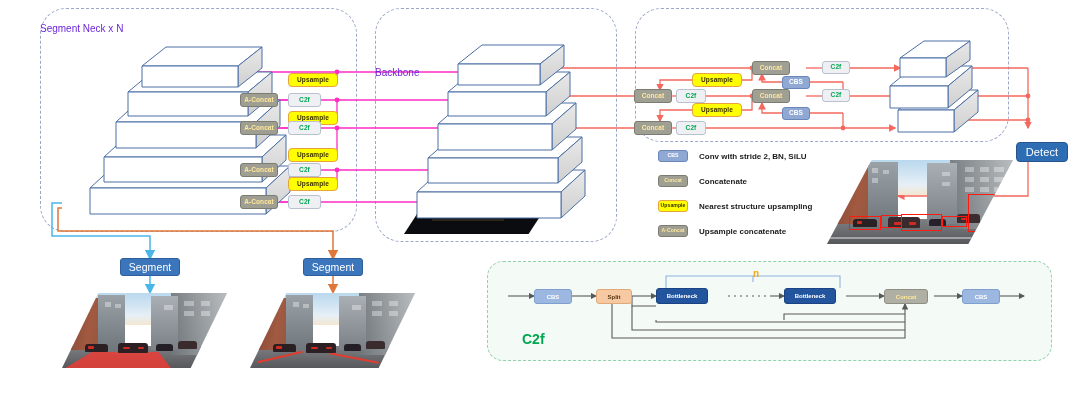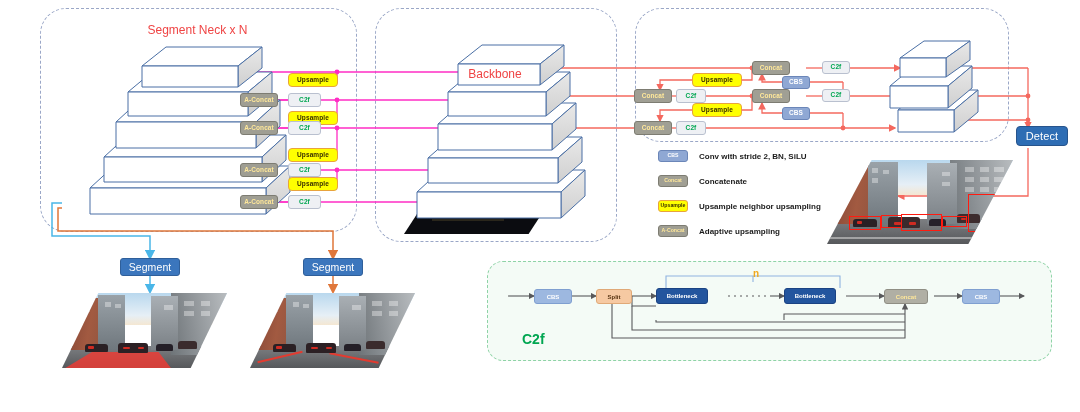--- a/index.html
+++ b/index.html
@@ -13,40 +13,40 @@
   svg.layer{position:absolute;left:0;top:0;width:1080px;height:412px;overflow:visible;}
   svg.wires{z-index:2;}
   svg.blocks{z-index:4;}
 
   
   .panel{
     position:absolute;border:1px dashed #9aa7c7;border-radius:26px;
     background:#ffffff;z-index:1;
   }
   .panel-title{
-    position:absolute;z-index:6;text-align:center;
-    font-size:12px;color:#ef4444;white-space:nowrap;
+    position:absolute;z-index:6;
+    font-size:10px;color:#6d28d9;white-space:nowrap;
   }
 
   
   .node{
     position:absolute;z-index:5;box-sizing:border-box;
     display:flex;align-items:center;justify-content:center;
     font-size:6.5px;font-weight:bold;letter-spacing:.1px;
     border-radius:3px;white-space:nowrap;
     line-height:1;
   }
   .n-upsample{background:#ffff00;border:1px solid #e8a33d;color:#3a3000;border-radius:4px;}
   .n-c2f{background:#eef0f4;border:1px solid #b9c0cf;color:#00a651;}
   .n-aconcat{background:#9f9e93;border:1px solid #7d7c72;color:#ffe89a;}
   .n-concat{background:#a09f94;border:1px solid #7d7c72;color:#ffe89a;}
   .n-cbs{background:#8fa8d4;border:1px solid #6b86b8;color:#ffffff;}
   .n-detect{
     background:#2e6db4;border:1px solid #27548c;color:#ffffff;
-    font-size:11px;font-weight:normal;border-radius:4px;
+    font-size:11px;font-weight:normal;border-radius:4px;margin-top:16px;
   }
   .n-segment{
     background:#3b76bd;border:1px solid #2f5f9a;color:#ffffff;
     font-size:10.5px;font-weight:normal;border-radius:3px;
   }
 
   
   .legend{position:absolute;z-index:6;}
   .legend-row{position:absolute;display:flex;align-items:center;}
   .legend-swatch{
@@ -494,25 +494,25 @@
     <div class="legend-row" style="left:0;top:0;">
       <span class="legend-swatch n-cbs">CBS</span>
       <span class="legend-text">Conv with stride 2, BN, SiLU</span>
     </div>
     <div class="legend-row" style="left:0;top:25px;">
       <span class="legend-swatch n-concat">Concat</span>
       <span class="legend-text">Concatenate</span>
     </div>
     <div class="legend-row" style="left:0;top:50px;">
       <span class="legend-swatch n-upsample">Upsample</span>
-      <span class="legend-text">Upsample neighbor upsampling</span>
+      <span class="legend-text">Nearest structure upsampling</span>
     </div>
     <div class="legend-row" style="left:0;top:75px;">
       <span class="legend-swatch n-aconcat">A-Concat</span>
-      <span class="legend-text">Adaptive upsampling</span>
+      <span class="legend-text">Upsample concatenate</span>
     </div>
   </div>
 
   <div class="c2f-panel" style="left:487px;top:261px;width:563px;height:98px;"></div>
   <div class="c2f-panel-label" style="left:522px;top:331px;">C2f</div>
   <div class="c2f-n" style="left:753px;top:268px;">n</div>
 
   <svg class="layer" viewBox="0 0 1080 412" style="z-index:3;">
     <g stroke="#58595b" stroke-width="1.1" fill="none">
       <path d="M508,296 L534,296" marker-end="url(#mGray2)"></path>

